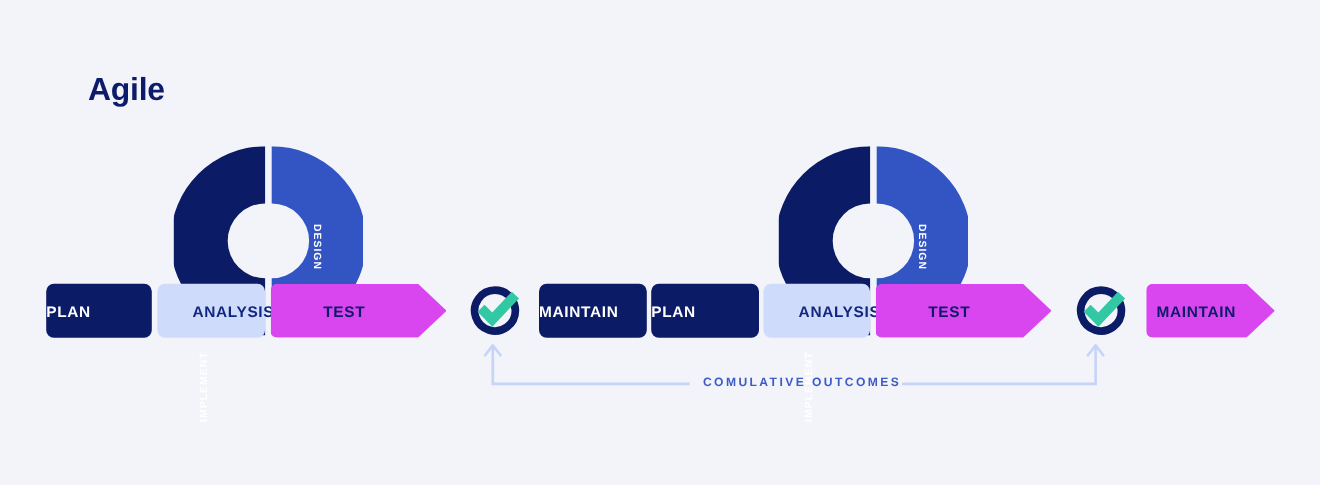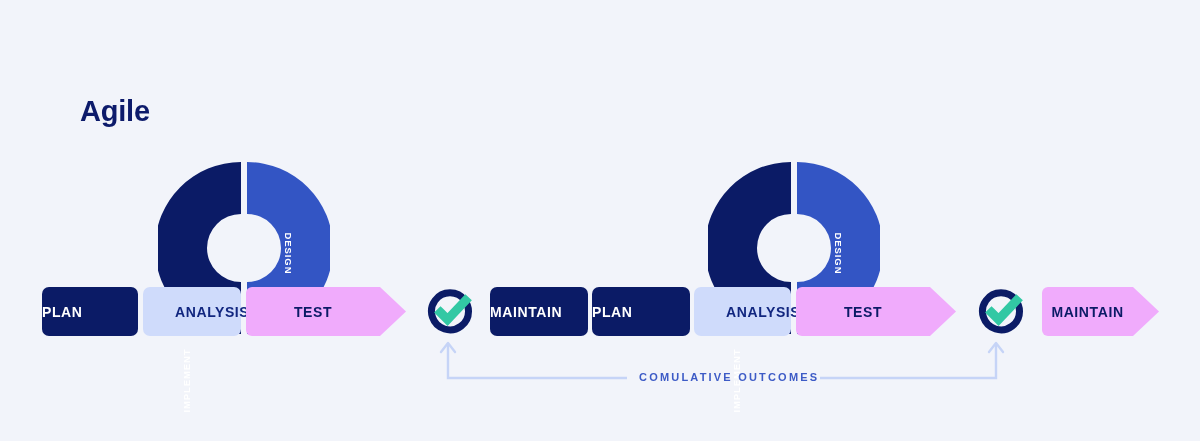--- a/index.html
+++ b/index.html
@@ -12,21 +12,20 @@
     background: #f2f4fa;
     font-family: "Liberation Sans", sans-serif;
     overflow: hidden;
     position: relative;
   }
 
   #canvas {
     position: relative;
     width: 1200px;
     height: 399px;
-    margin-top: 29px;
   }
 
   
   .title {
     position: absolute;
     left: 80px;
     top: 62px;
     font-size: 29px;
     font-weight: bold;
     color: #0d1b6b;
@@ -54,21 +53,21 @@
   .stage.light {
     background: #cfdbfb;
     color: #11267f;
     padding-left: 32px;
   }
 
   
   .arrowbox {
     position: absolute;
     height: 49px;
-    background: #f0abfc;
+    background: #d946ef;
     color: #0b1b66;
     font-size: 14px;
     font-weight: bold;
     letter-spacing: 0.6px;
     display: flex;
     align-items: center;
     box-sizing: border-box;
     -webkit-clip-path: polygon(0 0, calc(100% - 26px) 0, 100% 50%, calc(100% - 26px) 100%, 0 100%);
     clip-path: polygon(0 0, calc(100% - 26px) 0, 100% 50%, calc(100% - 26px) 100%, 0 100%);
     border-radius: 6px;

